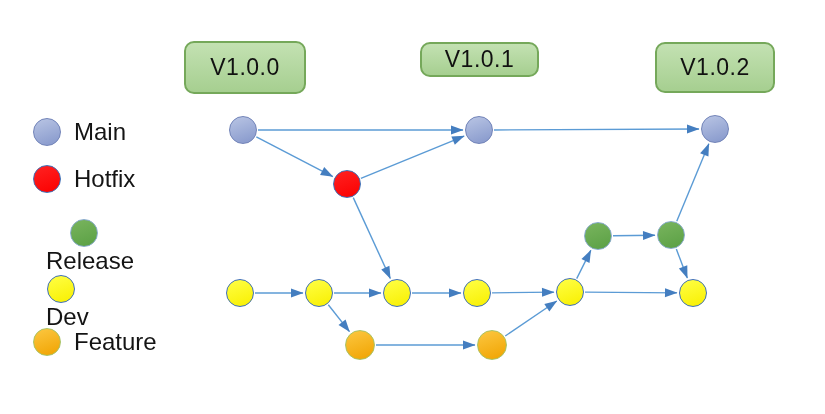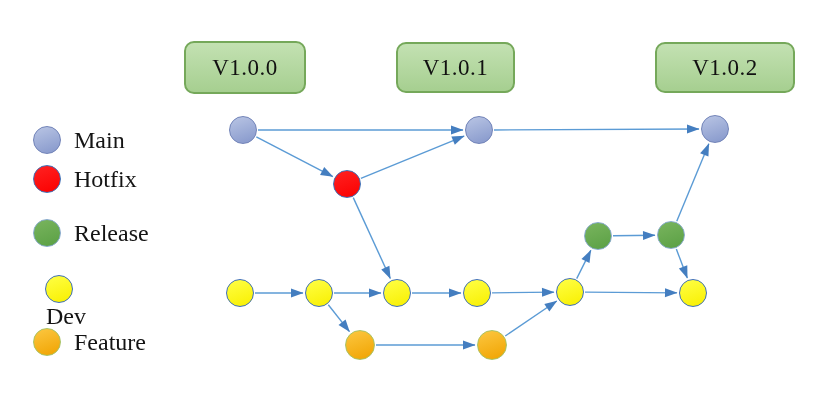--- a/index.html
+++ b/index.html
@@ -1,18 +1,18 @@
 <!DOCTYPE html>
 <html><head>
 <meta charset="utf-8">
 <style>
   html,body{margin:0;padding:0;background:#ffffff;}
   .stage{
     position:relative;width:825px;height:414px;background:#ffffff;
-    font-family:Liberation Serif, serif;overflow:hidden;
+    font-family:Liberation Sans, sans-serif;overflow:hidden;
   }
   #edge-layer{position:absolute;left:0;top:0;width:825px;height:414px;}
   .node{
     position:absolute;border-radius:50%;box-sizing:border-box;
     border:1.5px solid transparent;
   }
   .version-tag{
     position:absolute;display:flex;align-items:center;justify-content:center;
     border-radius:10px;border:2px solid transparent;box-sizing:border-box;
     font-size:23px;letter-spacing:0.5px;
@@ -67,33 +67,33 @@
       <div class="node" style="left: 305px; top: 279px; width: 28px; height: 28px; background: linear-gradient(160deg, rgb(255, 255, 69), rgb(248, 239, 0)); border-color: rgb(63, 111, 181);"></div>
       <div class="node" style="left: 383px; top: 279px; width: 28px; height: 28px; background: linear-gradient(160deg, rgb(255, 255, 69), rgb(248, 239, 0)); border-color: rgb(63, 111, 181);"></div>
       <div class="node" style="left: 463px; top: 279px; width: 28px; height: 28px; background: linear-gradient(160deg, rgb(255, 255, 69), rgb(248, 239, 0)); border-color: rgb(63, 111, 181);"></div>
       <div class="node" style="left: 556px; top: 278px; width: 28px; height: 28px; background: linear-gradient(160deg, rgb(255, 255, 69), rgb(248, 239, 0)); border-color: rgb(63, 111, 181);"></div>
       <div class="node" style="left: 679px; top: 279px; width: 28px; height: 28px; background: linear-gradient(160deg, rgb(255, 255, 69), rgb(248, 239, 0)); border-color: rgb(63, 111, 181);"></div>
       <div class="node" style="left: 345px; top: 330px; width: 30px; height: 30px; background: linear-gradient(160deg, rgb(252, 199, 65), rgb(240, 163, 0)); border-color: rgb(168, 195, 100);"></div>
       <div class="node" style="left: 477px; top: 330px; width: 30px; height: 30px; background: linear-gradient(160deg, rgb(252, 199, 65), rgb(240, 163, 0)); border-color: rgb(168, 195, 100);"></div>
     </div>
 
   <div class="version-tag" style="left: 184px; top: 41px; width: 122px; height: 53px; background: linear-gradient(rgb(195, 225, 178), rgb(166, 207, 144)); border-color: rgb(117, 168, 90); color: rgb(17, 17, 17);">V1.0.0</div>
-  <div class="version-tag" style="left: 396px; top: 42px; width: 119px; height: 51px; background: linear-gradient(rgb(195, 225, 178), rgb(166, 207, 144)); border-color: rgb(117, 168, 90); color: rgb(17, 17, 17);">V1.0.1</div>
-  <div class="version-tag" style="left: 655px; top: 42px; width: 140px; height: 51px; background: linear-gradient(rgb(195, 225, 178), rgb(166, 207, 144)); border-color: rgb(117, 168, 90); color: rgb(17, 17, 17);">V1.0.2</div>
+  <div class="version-tag" style="left: 420px; top: 42px; width: 119px; height: 35px; background: linear-gradient(rgb(195, 225, 178), rgb(166, 207, 144)); border-color: rgb(117, 168, 90); color: rgb(17, 17, 17);">V1.0.1</div>
+  <div class="version-tag" style="left: 655px; top: 42px; width: 120px; height: 51px; background: linear-gradient(rgb(195, 225, 178), rgb(166, 207, 144)); border-color: rgb(117, 168, 90); color: rgb(17, 17, 17);">V1.0.2</div>
 
   <div id="legend">
-      <div class="legend-item" style="left: 33px; top: 126px; text-align: right;">
+      <div class="legend-item" style="left: 33px; top: 118px; text-align: right;">
         <span class="legend-swatch" style="background: linear-gradient(160deg, rgb(185, 197, 228), rgb(133, 151, 203)); border-color: rgb(113, 131, 184);"></span>
         <span class="legend-label">Main</span>
       </div>
       <div class="legend-item" style="left: 33px; top: 165px; text-align: center;">
         <span class="legend-swatch" style="background: linear-gradient(160deg, rgb(255, 34, 34), rgb(251, 0, 0)); border-color: rgb(63, 111, 181);"></span>
         <span class="legend-label">Hotfix</span>
       </div>
-      <div class="legend-item" style="left: 33px; top: 219px;">
+      <div class="legend-item" style="left: 33px; top: 219px; flex-direction: column;">
         <span class="legend-swatch" style="background: linear-gradient(160deg, rgb(121, 180, 94), rgb(90, 160, 68)); border-color: rgb(135, 170, 203);"></span>
         <span class="legend-label">Release</span>
       </div>
       <div class="legend-item" style="left: 33px; top: 275px; flex-direction: column;">
         <span class="legend-swatch" style="background: linear-gradient(160deg, rgb(255, 255, 69), rgb(248, 239, 0)); border-color: rgb(63, 111, 181);"></span>
         <span class="legend-label">Dev</span>
       </div>
       <div class="legend-item" style="left: 33px; top: 328px;">
         <span class="legend-swatch" style="background: linear-gradient(160deg, rgb(252, 199, 65), rgb(240, 163, 0)); border-color: rgb(168, 195, 100);"></span>
         <span class="legend-label">Feature</span>

